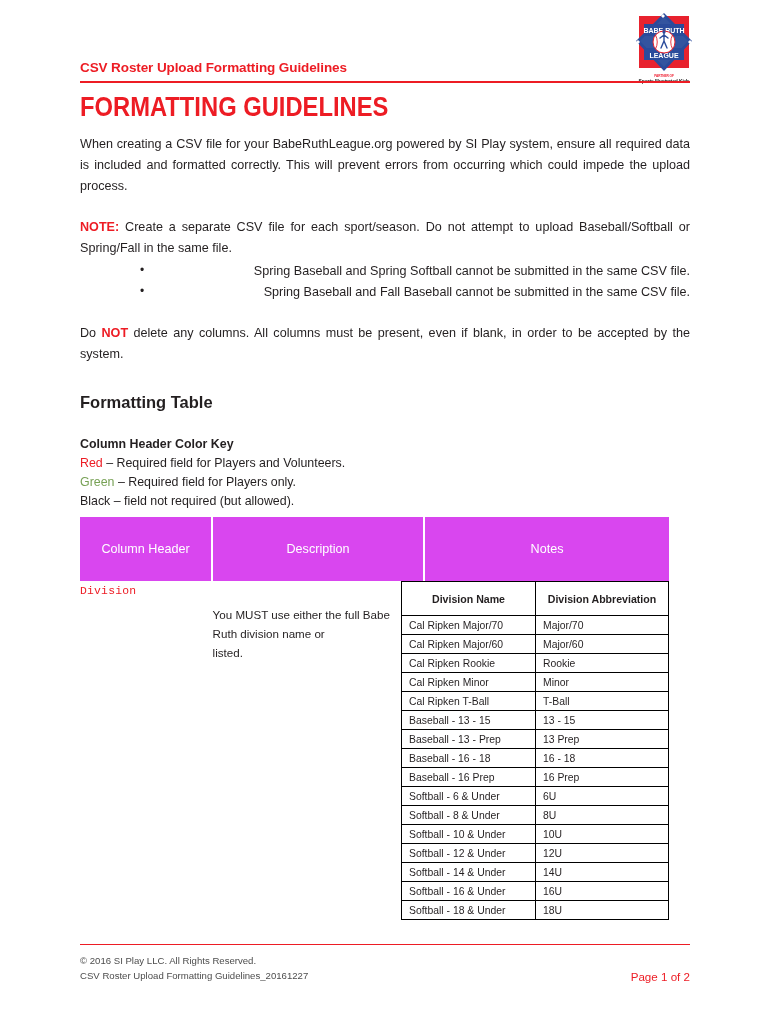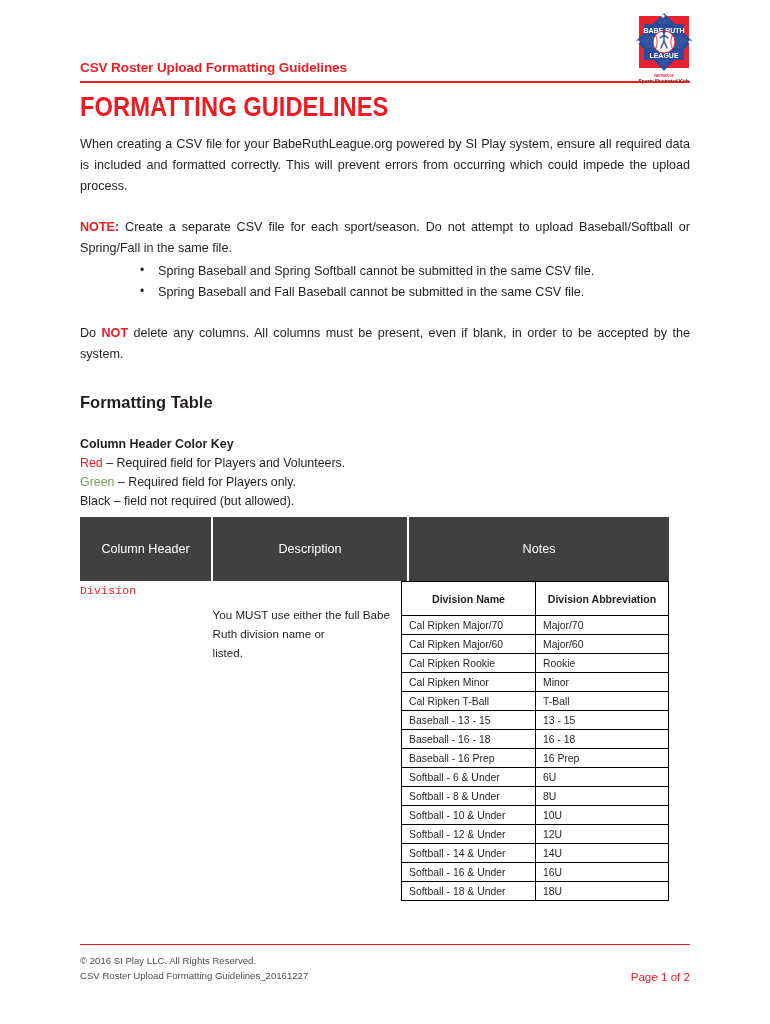--- a/index.html
+++ b/index.html
@@ -103,20 +103,21 @@
     text-align: justify;
     color: #231f20;
   }
   p.gap { margin-top: 20px; }
   .red-bold { color: #ed1c24; font-weight: bold; }
 
   ul.bullets {
     margin: 2px 0 17px 0;
     padding: 0 0 0 60px;
     list-style: none;
+    text-align: right;
   }
   ul.bullets li {
     font-size: 12.6px;
     line-height: 21px;
     position: relative;
     padding-left: 18px;
   }
   ul.bullets li::before {
     content: "\2022";
     position: absolute;
@@ -156,29 +157,29 @@
     left: 80px;
     top: 517px;
     width: 589px;
   }
   .mt-header {
     display: flex;
     gap: 2px;
     height: 64px;
   }
   .mt-header .cell {
-    background: #404040;
+    background: #d946ef;
     color: #ffffff;
     font-size: 12.6px;
     display: flex;
     align-items: center;
     justify-content: center;
   }
   .mt-h1 { width: 131px; }
-  .mt-h2 { width: 194px; }
+  .mt-h2 { width: 210px; }
   .mt-h3 { flex: 1; }
 
   .mt-body {
     display: flex;
     gap: 2px;
     margin-top: 0px;
   }
   .mt-c1 { width: 131px; padding-top: 0; font-family: Liberation Mono, monospace; }
   .mt-c2 { width: 187px; padding-top: 24px; }
   .mt-c3 { flex: 1; }
@@ -358,20 +359,24 @@
               </tr>
             <tr>
                 <td>Cal Ripken T-Ball</td>
                 <td>T-Ball</td>
               </tr>
             <tr>
                 <td>Baseball - 13 - 15</td>
                 <td>13 - 15</td>
               </tr>
             <tr>
+                <td>Baseball - 13 - Prep</td>
+                <td>13 Prep</td>
+              </tr>
+            <tr>
                 <td>Baseball - 16 - 18</td>
                 <td>16 - 18</td>
               </tr>
             <tr>
                 <td>Baseball - 16 Prep</td>
                 <td>16 Prep</td>
               </tr>
             <tr>
                 <td>Softball - 6 &amp; Under</td>
                 <td>6U</td>

